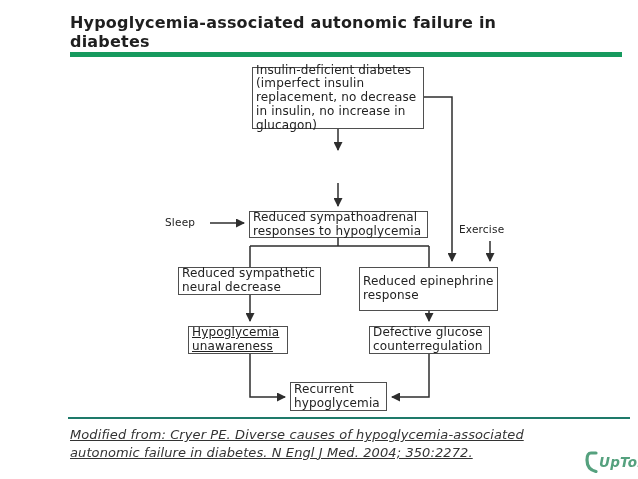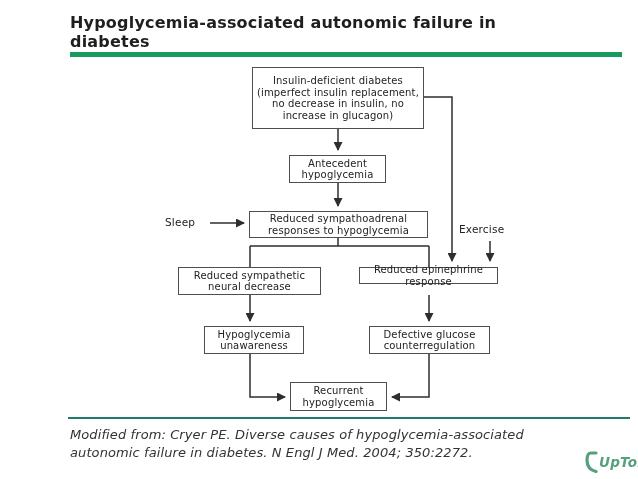--- a/index.html
+++ b/index.html
@@ -32,37 +32,37 @@
     background:var(--accent);
   }
   .diagram-svg{
     position:absolute;left:0;top:0;width:638px;height:479px;z-index:1;
   }
   .node{
     position:absolute;z-index:2;
     background:#ffffff;
     border:1.5px solid var(--boxborder);
     color:#222222;
-    font-size:10px;line-height:1.15;letter-spacing:.15px;
+    font-size:12px;line-height:1.15;letter-spacing:.15px;
     display:flex;align-items:center;justify-content:center;
-    text-align:center;box-sizing:border-box;
+    box-sizing:border-box;
     padding:2px 3px;
   }
   .floatlabel{
     position:absolute;z-index:2;
     font-size:10.5px;color:#222222;letter-spacing:.2px;
   }
   .divider-rule{
     position:absolute;left:36px;top:417px;width:562px;height:2px;
     background:var(--divider);
   }
   .citation{
     position:absolute;left:38px;top:426px;width:512px;
     font-size:13px;font-style:italic;color:#333333;
-    line-height:1.35;letter-spacing:.1px;
+    line-height:1.35;letter-spacing:.1px;text-decoration:underline;
   }
   .logo{
     position:absolute;left:553px;top:451px;z-index:2;
     display:flex;align-items:center;gap:1px;
   }
   .logo-text{
     font-size:13.5px;font-weight:bold;font-style:italic;
     color:var(--logo);letter-spacing:.2px;
   }
 </style>
@@ -99,29 +99,28 @@
       <line x1="397" y1="295" x2="397" y2="321" marker-end="url(#ah)"></line>
 
       <path d="M218,354 V397 H253" marker-end="url(#ah)"></path>
 
       <path d="M397,354 V397 H360" marker-end="url(#ah)"></path>
     </g>
   </svg>
 
   <div class="node" style="left:220px;top:67px;width:172px;height:62px;">Insulin-deficient diabetes (imperfect insulin replacement, no decrease in insulin, no increase in glucagon)</div>
 
-  <div class="node" style="left:257px;top:155px;width:97px;height:28px;">Antecedent hypoglycemia</div>
 
   <div class="node" style="left:217px;top:211px;width:179px;height:27px;">Reduced sympathoadrenal responses to hypoglycemia</div>
 
   <div class="node" style="left:146px;top:267px;width:143px;height:28px;">Reduced sympathetic neural decrease</div>
 
-  <div class="node" style="left:327px;top:267px;width:139px;height:17px;">Reduced epinephrine response</div>
+  <div class="node" style="left:327px;top:267px;width:139px;height:44px;">Reduced epinephrine response</div>
 
-  <div class="node" style="left:172px;top:326px;width:100px;height:28px;">Hypoglycemia unawareness</div>
+  <div class="node" style="left:156px;top:326px;width:100px;height:28px;text-decoration:underline;">Hypoglycemia unawareness</div>
 
   <div class="node" style="left:337px;top:326px;width:121px;height:28px;">Defective glucose counterregulation</div>
 
   <div class="node" style="left:258px;top:382px;width:97px;height:29px;">Recurrent hypoglycemia</div>
 
   <div class="floatlabel" style="left:133px;top:216px;width:42px;">Sleep</div>
 
   <div class="floatlabel" style="left:427px;top:223px;width:62px;text-align:left;">Exercise</div>
 
   <div class="divider-rule"></div>

